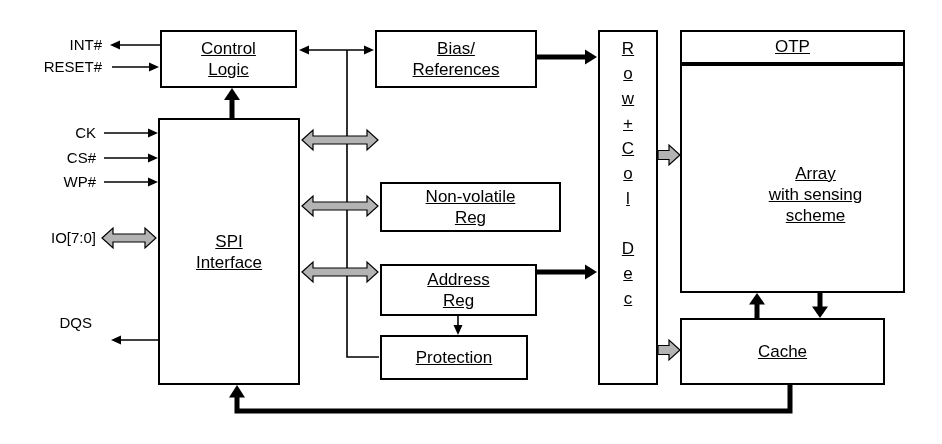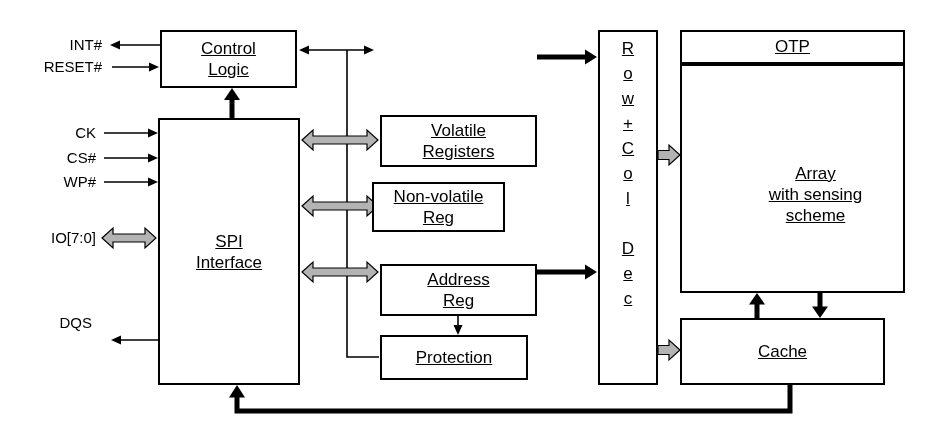--- a/index.html
+++ b/index.html
@@ -147,25 +147,25 @@
   <div class="pin" style="left:30px;width:66px;top:172px">WP#</div>
   <div class="pin" style="left:22px;width:74px;top:228px">IO[7:0]</div>
   <div class="pin" style="left:30px;width:62px;top:313px">DQS</div>
 
   <div class="box" style="left:160px;top:30px;width:137px;height:58px">Control
 Logic</div>
 
   <div class="box" style="left:158px;top:118px;width:142px;height:267px">SPI
 Interface</div>
 
+  <div class="box" style="left:375px;top:30px;width:162px;height:58px">Bias/
+References</div>
 
-  <div class="box" style="left:380px;top:115px;width:157px;height:52px">Volatile
-Registers</div>
 
-  <div class="box" style="left:372px;top:182px;width:133px;height:50px">Non-volatile
+  <div class="box" style="left:380px;top:182px;width:181px;height:50px">Non-volatile
 Reg</div>
 
   <div class="box" style="left:380px;top:264px;width:157px;height:52px">Address
 Reg</div>
 
   <div class="box" style="left:380px;top:335px;width:148px;height:45px">Protection</div>
 
   <div class="box rowcol" style="left:598px;top:30px;width:60px;height:355px">R
 o
 w

